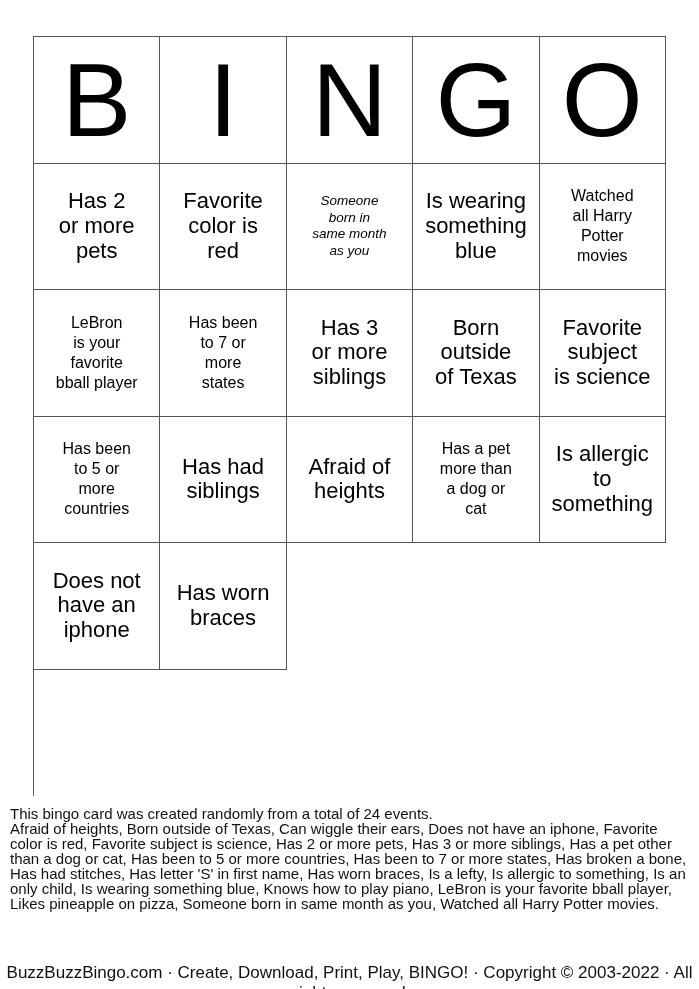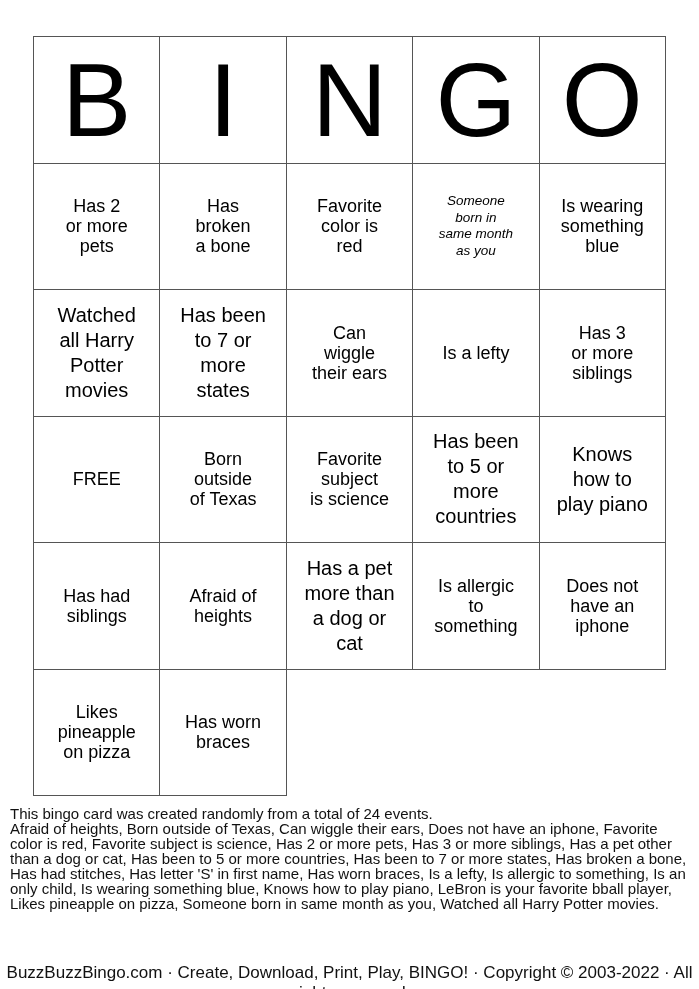--- a/index.html
+++ b/index.html
@@ -9,22 +9,22 @@
     display: grid; grid-template-columns: repeat(5, 1fr); grid-template-rows: repeat(6, 1fr);
     border-top: 1px solid #555; border-left: 1px solid #555;
     box-sizing: border-box;
   }
   .cell {
     border-right: 1px solid #555; border-bottom: 1px solid #555;
     display: flex; align-items: center; justify-content: center; text-align: center;
     box-sizing: border-box; padding: 4px 8px; line-height: 1.12; white-space: pre-line;
   }
   .header { font-size: 104px; line-height: 1; padding: 0; }
-  .sz-l { font-size: 18px; }
-  .sz-m { font-size: 20px; line-height: 1.25; }
+  .sz-l { font-size: 22px; }
+  .sz-m { font-size: 16px; line-height: 1.25; }
   .sz-s { font-size: 13.5px; line-height: 1.22; font-style: italic; }
   .info {
     position: absolute; left: 10px; top: 806px; width: 682px; font-size: 15px; line-height: 15px; color: #111;
   }
   .footer {
     position: absolute; left: 0; top: 963px; width: 699px; text-align: center; font-size: 17px; color: #111;
   }
 </style>
 </head>
 <body>
@@ -32,83 +32,73 @@
 <div class="card">
   <div class="cell header">B</div>
   <div class="cell header">I</div>
   <div class="cell header">N</div>
   <div class="cell header">G</div>
   <div class="cell header">O</div>
 
   <div class="cell sz-l">Has 2
 or more
 pets</div>
-  <div class="cell sz-l">Has
-broken
-a bone</div>
   <div class="cell sz-l">Favorite
 color is
 red</div>
   <div class="cell sz-s">Someone
 born in
 same month
 as you</div>
   <div class="cell sz-l">Is wearing
 something
 blue</div>
 
   <div class="cell sz-m">Watched
 all Harry
 Potter
 movies</div>
+  <div class="cell sz-m">LeBron
+is your
+favorite
+bball player</div>
   <div class="cell sz-m">Has been
 to 7 or
 more
 states</div>
-  <div class="cell sz-l">Can
-wiggle
-their ears</div>
 
-  <div class="cell sz-l">Is a lefty</div>
   <div class="cell sz-l">Has 3
 or more
 siblings</div>
-  <div class="cell sz-l">FREE</div>
   <div class="cell sz-l">Born
 outside
 of Texas</div>
 
   <div class="cell sz-l">Favorite
 subject
 is science</div>
   <div class="cell sz-m">Has been
 to 5 or
 more
 countries</div>
-  <div class="cell sz-m">Knows
-how to
-play piano</div>
   <div class="cell sz-l">Has had
 siblings</div>
   <div class="cell sz-l">Afraid of
 heights</div>
 
   <div class="cell sz-m">Has a pet
 more than
 a dog or
 cat</div>
   <div class="cell sz-l">Is allergic
 to
 something</div>
   <div class="cell sz-l">Does not
 have an
 iphone</div>
-  <div class="cell sz-l">Likes
-pineapple
-on pizza</div>
   <div class="cell sz-l">Has worn
 braces</div>
 </div>
 
 <div class="info">
   <div>This bingo card was created randomly from a total of 24 events.</div>
   <div>Afraid of heights, Born outside of Texas, Can wiggle their ears, Does not have an iphone, Favorite color is red, Favorite subject is science, Has 2 or more pets, Has 3 or more siblings, Has a pet other than a dog or cat, Has been to 5 or more countries, Has been to 7 or more states, Has broken a bone, Has had stitches, Has letter 'S' in first name, Has worn braces, Is a lefty, Is allergic to something, Is an only child, Is wearing something blue, Knows how to play piano, LeBron is your favorite bball player, Likes pineapple on pizza, Someone born in same month as you, Watched all Harry Potter movies.</div>
 </div>
 
 <div class="footer">BuzzBuzzBingo.com · Create, Download, Print, Play, BINGO! · Copyright © 2003-2022 · All rights reserved</div>

